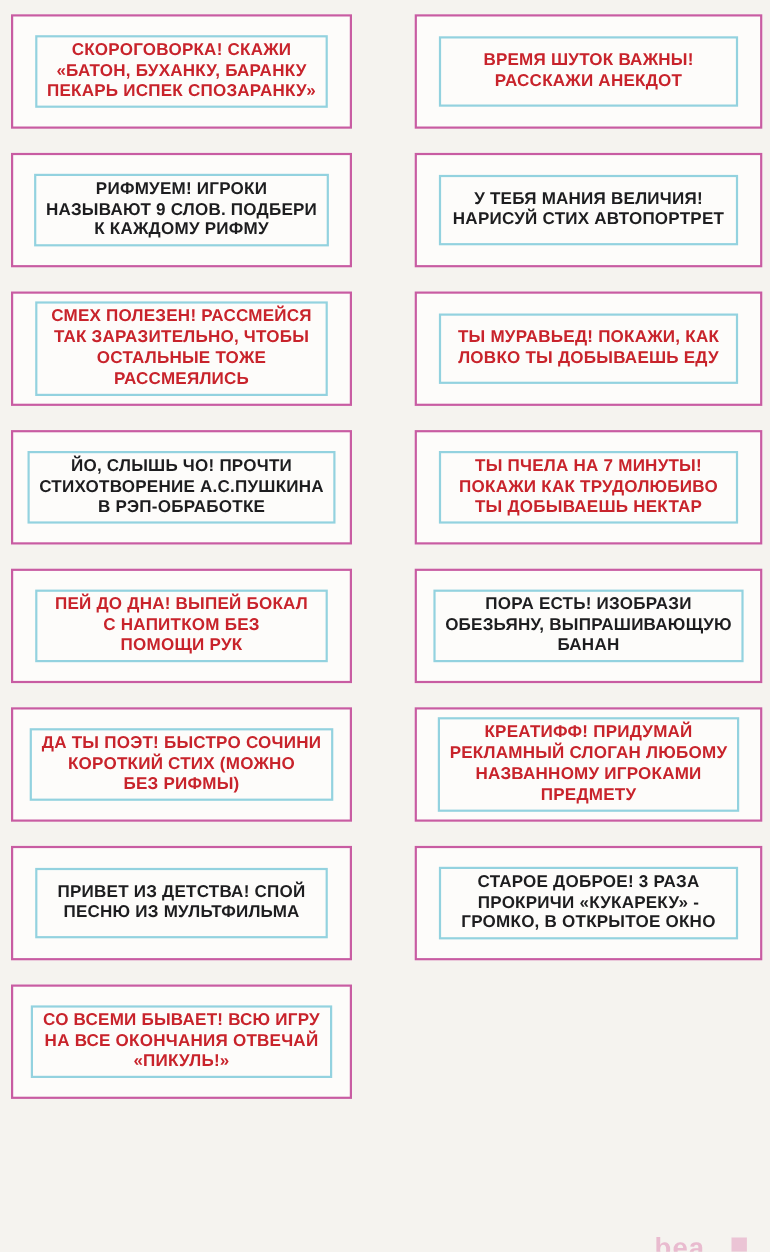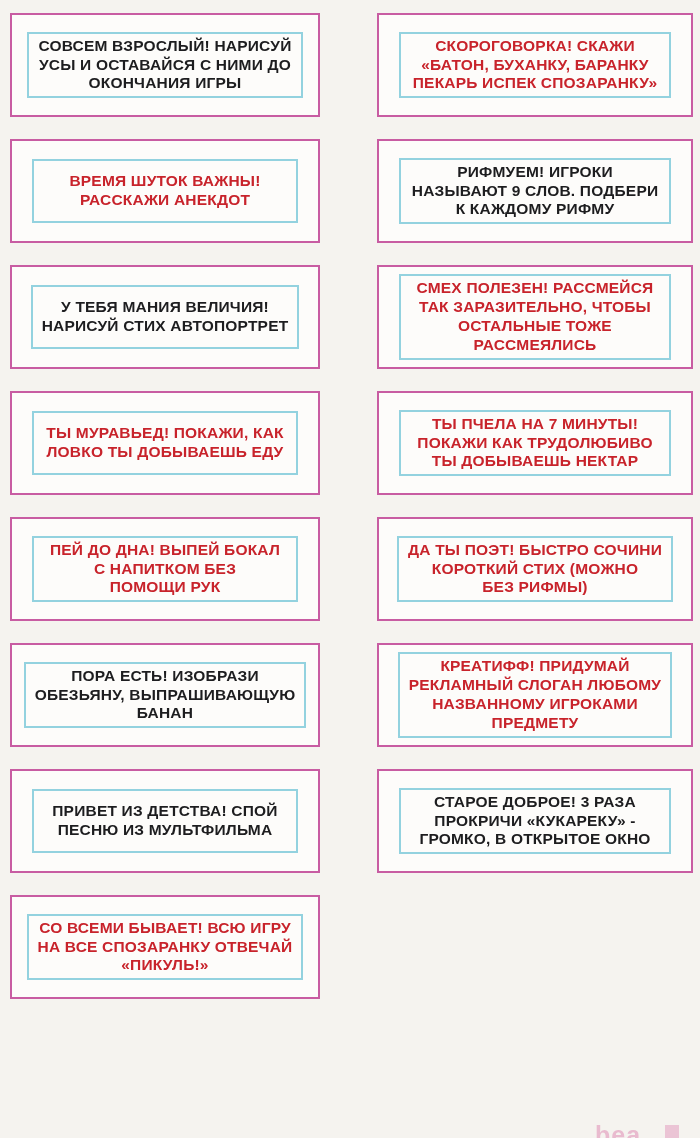--- a/index.html
+++ b/index.html
@@ -58,27 +58,20 @@
     margin-left:24px;vertical-align:top;margin-top:4px;
   }
 </style>
 </head>
 <body>
 
 <div class="grid">
 
   <div class="card">
     <div class="card-inner">
-      <div class="card-text black">СОВСЕМ ВЗРОСЛЫЙ! НАРИСУЙ
-УСЫ И ОСТАВАЙСЯ С НИМИ ДО
-ОКОНЧАНИЯ ИГРЫ</div>
-    </div>
-  </div>
-  <div class="card">
-    <div class="card-inner">
       <div class="card-text red">СКОРОГОВОРКА! СКАЖИ
 «БАТОН, БУХАНКУ, БАРАНКУ
 ПЕКАРЬ ИСПЕК СПОЗАРАНКУ»</div>
     </div>
   </div>
 
   <div class="card">
     <div class="card-inner">
       <div class="card-text red">ВРЕМЯ ШУТОК ВАЖНЫ!
 РАССКАЖИ АНЕКДОТ</div>
@@ -106,49 +99,56 @@
 РАССМЕЯЛИСЬ</div>
     </div>
   </div>
 
   <div class="card">
     <div class="card-inner">
       <div class="card-text red">ТЫ МУРАВЬЕД! ПОКАЖИ, КАК
 ЛОВКО ТЫ ДОБЫВАЕШЬ ЕДУ</div>
     </div>
   </div>
+  <div class="card">
+    <div class="card-inner">
+      <div class="card-text black">ЙО, СЛЫШЬ ЧО! ПРОЧТИ
+СТИХОТВОРЕНИЕ А.С.ПУШКИНА
+В РЭП-ОБРАБОТКЕ</div>
+    </div>
+  </div>
 
   <div class="card">
     <div class="card-inner">
       <div class="card-text red">ТЫ ПЧЕЛА НА 7 МИНУТЫ!
 ПОКАЖИ КАК ТРУДОЛЮБИВО
 ТЫ ДОБЫВАЕШЬ НЕКТАР</div>
     </div>
   </div>
 
   <div class="card">
     <div class="card-inner">
       <div class="card-text red">ПЕЙ ДО ДНА! ВЫПЕЙ БОКАЛ
 С НАПИТКОМ БЕЗ
 ПОМОЩИ РУК</div>
     </div>
   </div>
 
   <div class="card">
     <div class="card-inner">
-      <div class="card-text red">ДА ТЫ ПОЭТ! БЫСТРО СОЧИНИ
-КОРОТКИЙ СТИХ (МОЖНО
-БЕЗ РИФМЫ)</div>
+      <div class="card-text black">ПОРА ЕСТЬ! ИЗОБРАЗИ
+ОБЕЗЬЯНУ, ВЫПРАШИВАЮЩУЮ
+БАНАН</div>
     </div>
   </div>
   <div class="card">
     <div class="card-inner">
-      <div class="card-text black">ПОРА ЕСТЬ! ИЗОБРАЗИ
-ОБЕЗЬЯНУ, ВЫПРАШИВАЮЩУЮ
-БАНАН</div>
+      <div class="card-text red">ДА ТЫ ПОЭТ! БЫСТРО СОЧИНИ
+КОРОТКИЙ СТИХ (МОЖНО
+БЕЗ РИФМЫ)</div>
     </div>
   </div>
 
   <div class="card">
     <div class="card-inner">
       <div class="card-text red">КРЕАТИФФ! ПРИДУМАЙ
 РЕКЛАМНЫЙ СЛОГАН ЛЮБОМУ
 НАЗВАННОМУ ИГРОКАМИ
 ПРЕДМЕТУ</div>
     </div>
@@ -163,20 +163,20 @@
   <div class="card">
     <div class="card-inner">
       <div class="card-text black">СТАРОЕ ДОБРОЕ! 3 РАЗА
 ПРОКРИЧИ «КУКАРЕКУ» -
 ГРОМКО, В ОТКРЫТОЕ ОКНО</div>
     </div>
   </div>
   <div class="card">
     <div class="card-inner">
       <div class="card-text red">СО ВСЕМИ БЫВАЕТ! ВСЮ ИГРУ
-НА ВСЕ СПОЗАРАНКУ ОТВЕЧАЙ
+НА ВСЕ ОКОНЧАНИЯ ОТВЕЧАЙ
 «ПИКУЛЬ!»</div>
     </div>
   </div>
 
 </div>
 
 <div class="watermark"><span>bea</span><span class="wm-block"></span></div>
 
 </body></html>

